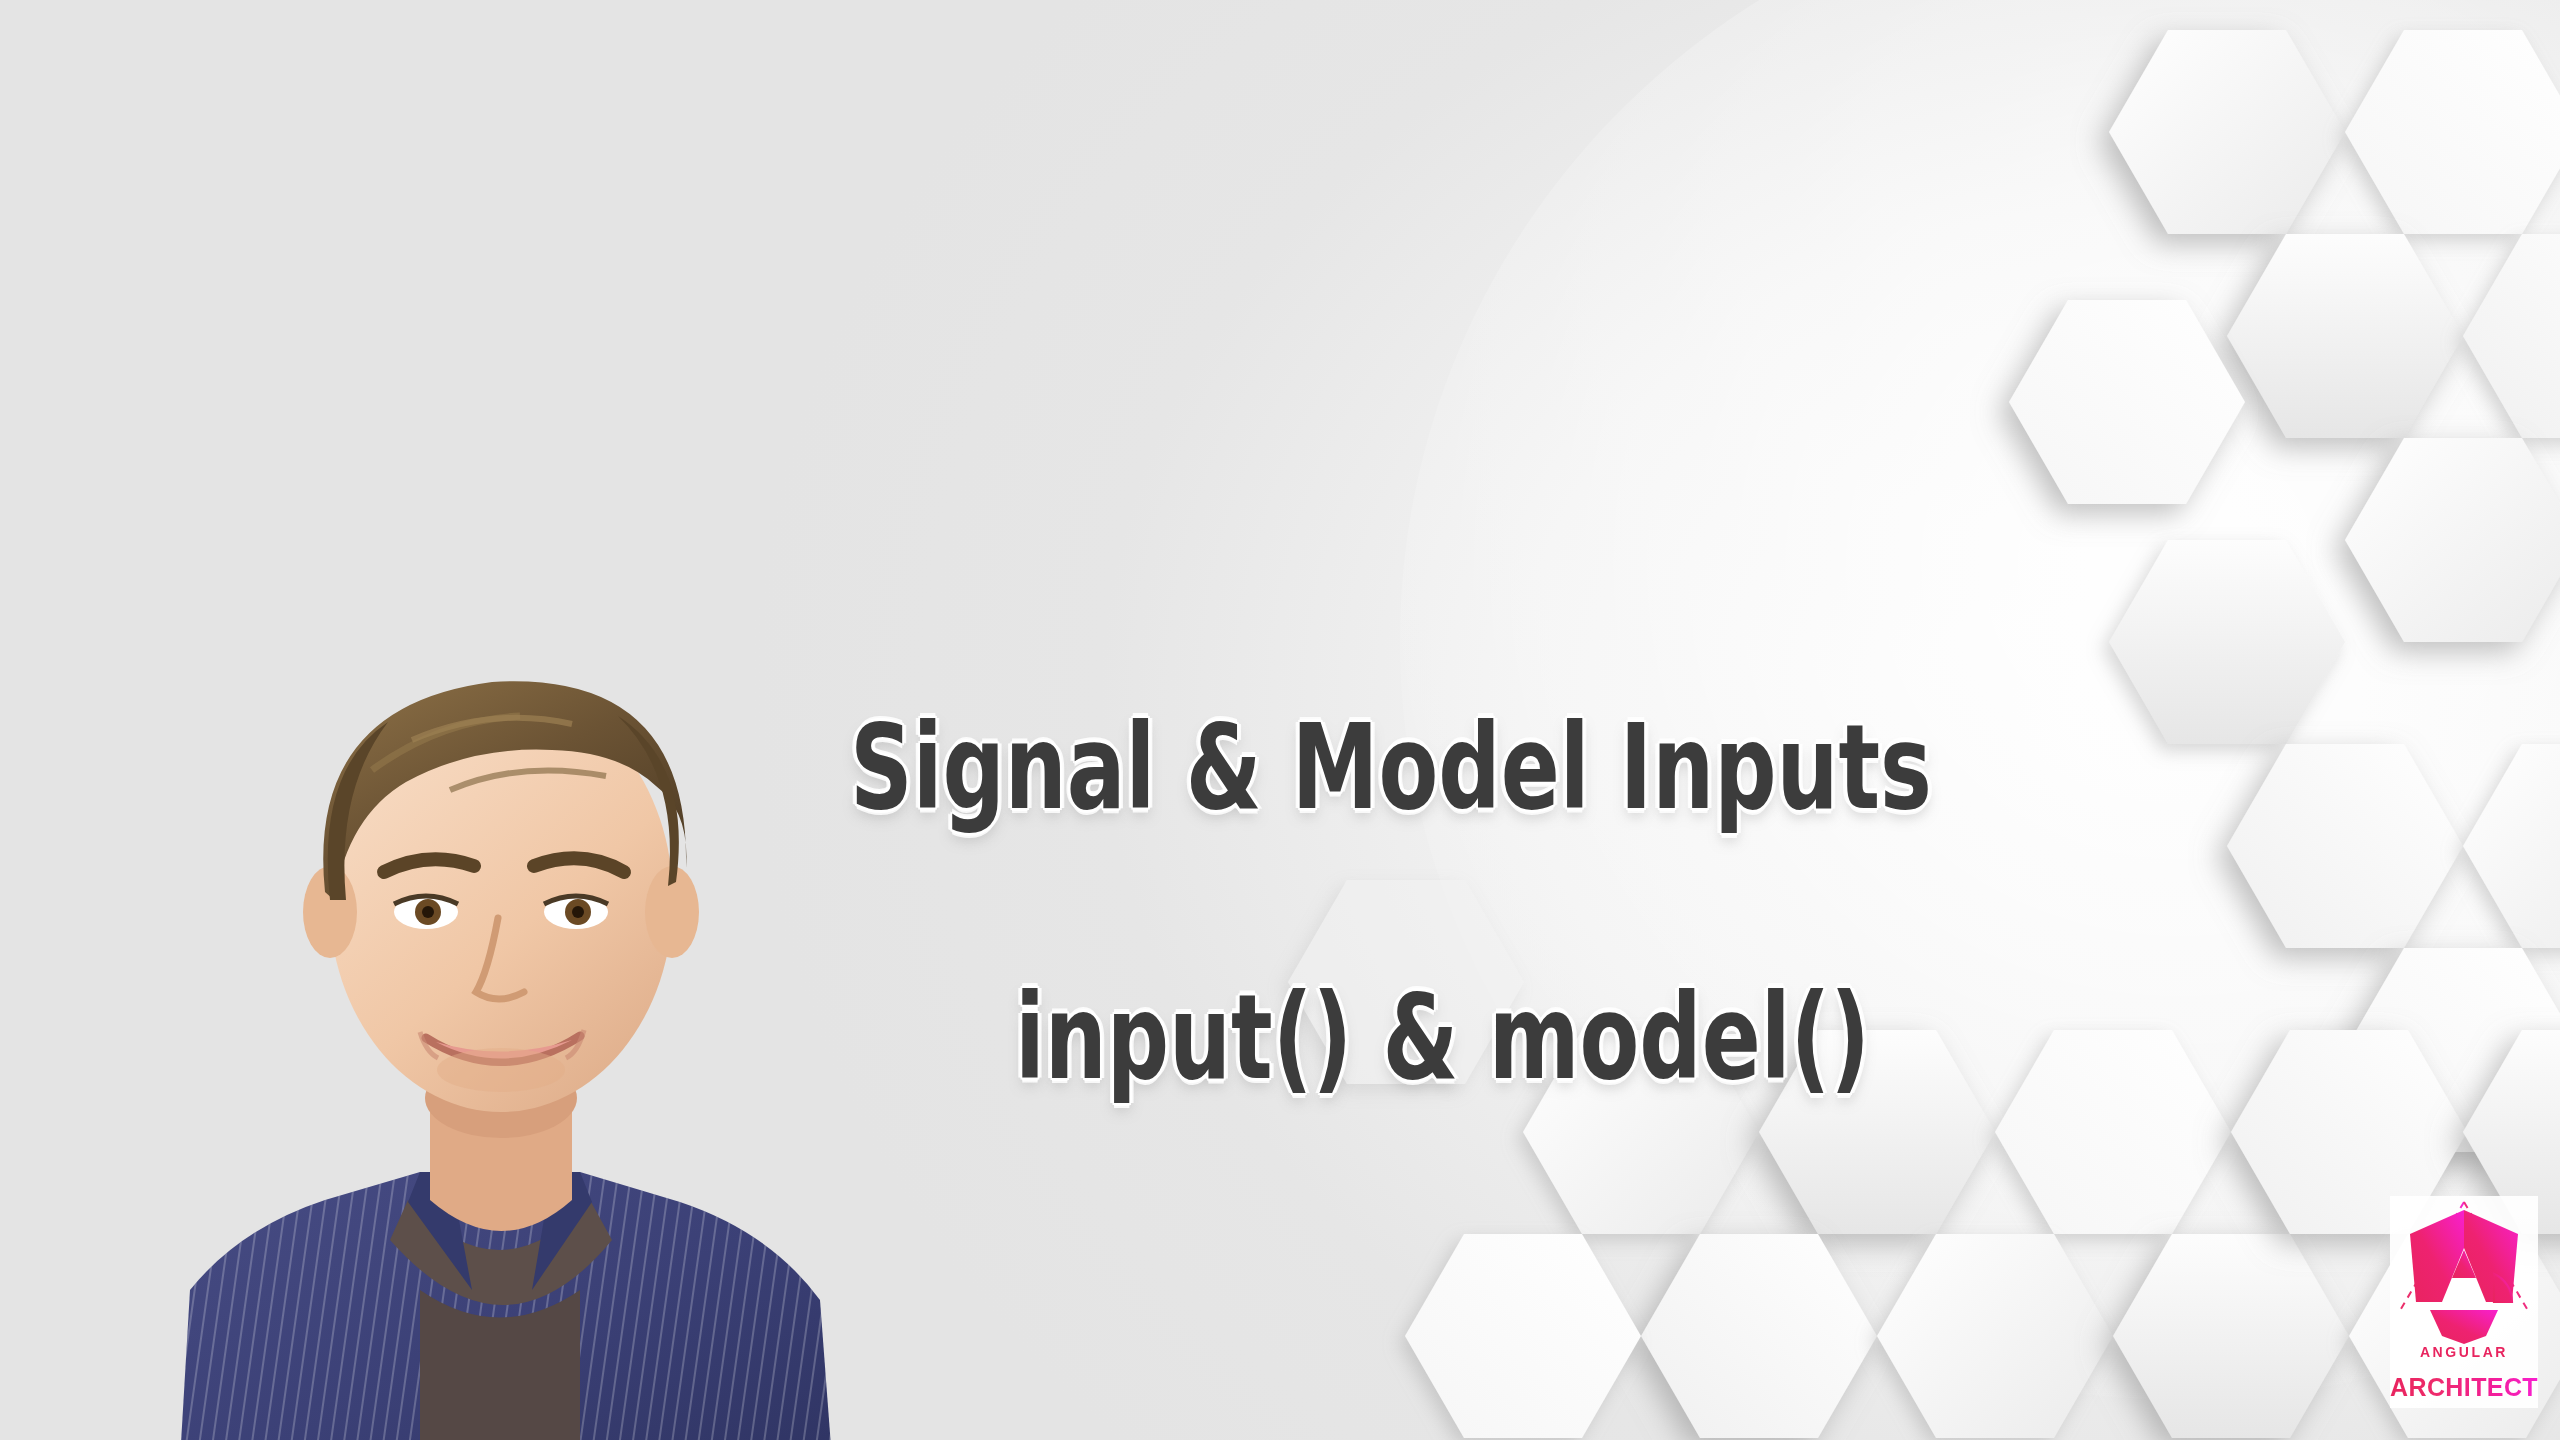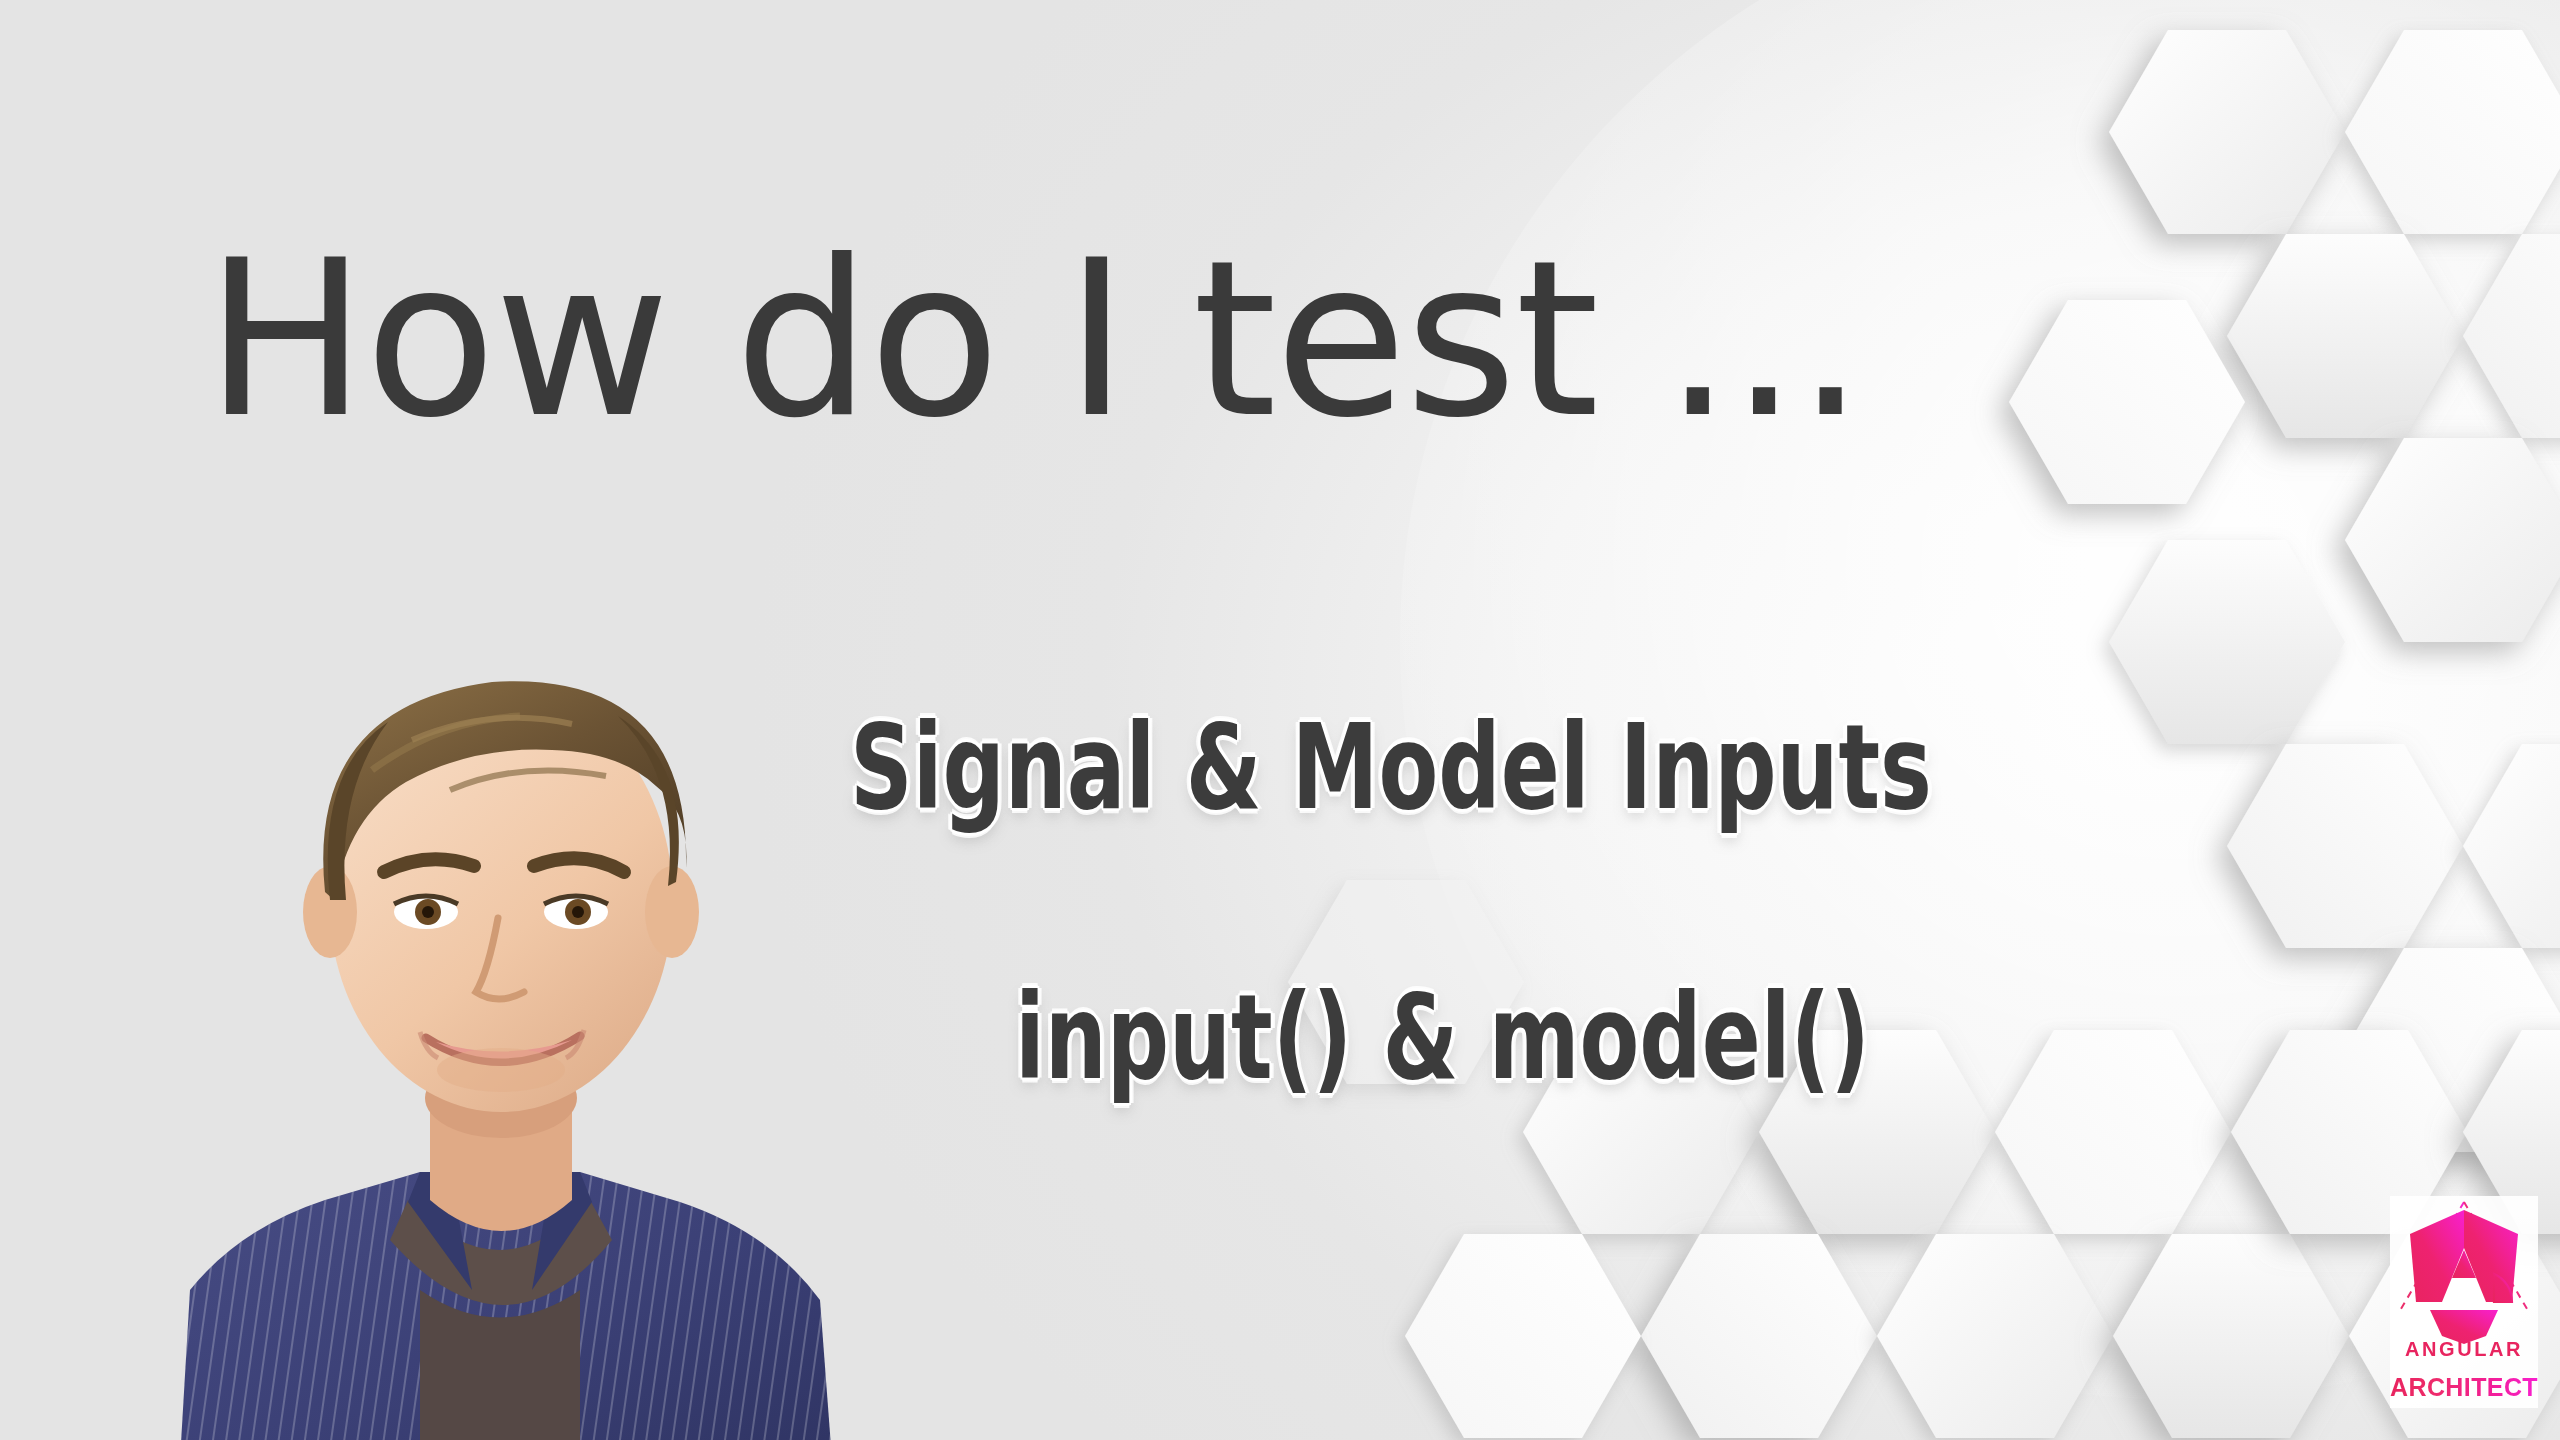--- a/index.html
+++ b/index.html
@@ -89,21 +89,21 @@
   
   .logo{
     position:absolute;left:2390px;top:1196px;width:148px;height:212px;
     background:rgba(255,255,255,.92);
   }
   .logo svg{display:block;width:148px;height:150px;}
   .logo-words{
     position:absolute;left:0;right:0;bottom:8px;text-align:center;line-height:1;
   }
   .logo-words .w1{
-    display:block;font-size:20px;letter-spacing:2.6px;font-weight:600;
+    display:block;font-size:14px;letter-spacing:2.6px;font-weight:600;
     color:#e8245f;
   }
   .logo-words .w2{
     display:block;font-size:25px;letter-spacing:.4px;font-weight:bold;margin-top:16px;
     background:linear-gradient(90deg,#e8245f 0%,#ee2b6b 30%,#f21f92 65%,#f81fcf 100%);
     -webkit-background-clip:text;background-clip:text;color:transparent;
   }
 </style>
 </head>
 <body>
@@ -170,28 +170,20 @@
         <polygon points="2408,1030 2467,1132 2408,1234 2290,1234 2231,1132 2290,1030" fill="url(#hgD)" filter="url(#hexshadow)"></polygon>
         <polygon points="2526,1234 2585,1336 2526,1438 2408,1438 2349,1336 2408,1234" fill="url(#hgA)" filter="url(#hexsoft)"></polygon>
 
         <polygon points="2640,1030 2699,1132 2640,1234 2522,1234 2463,1132 2522,1030" fill="url(#hgC)" filter="url(#hexshadow)"></polygon>
 
         <polygon points="1465,880 1524,982 1465,1084 1347,1084 1288,982 1347,880" fill="#f2f2f2" opacity=".55" filter="url(#hexsoft)"></polygon>
       </g>
     </svg>
   </div>
 
-  <div class="headline">
-    <span class="seg">
-      <span class="dot red"></span>
-      <span class="dot olive"></span>
-      <span class="dot green"></span>
-      <span class="hl-text">How do I test ...</span>
-    </span>
-  </div>
 
   <div class="portrait">
     <svg viewBox="0 0 760 860" xmlns="http://www.w3.org/2000/svg">
       <defs>
         <linearGradient id="shirtG" x1="0" y1="0" x2="1" y2="1">
           <stop offset="0%" stop-color="#474c84"></stop>
             <stop offset="55%" stop-color="#3b4076"></stop>
             <stop offset="100%" stop-color="#2f3463"></stop>
         </linearGradient>
         <linearGradient id="skinG" x1="0.2" y1="0" x2="0.9" y2="1">

